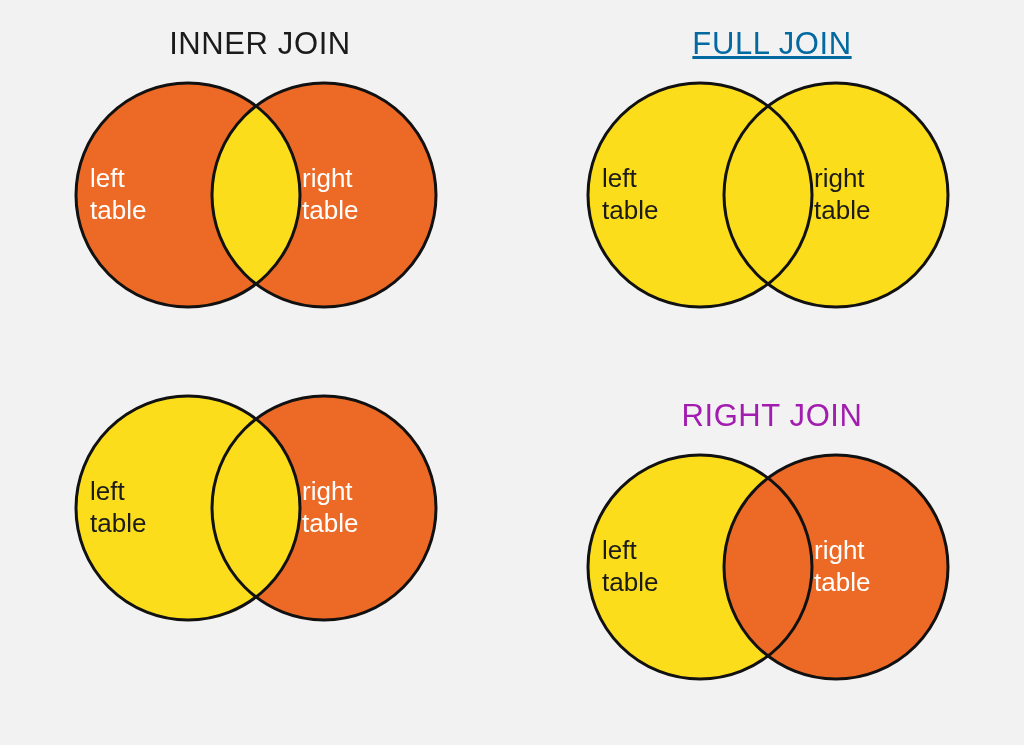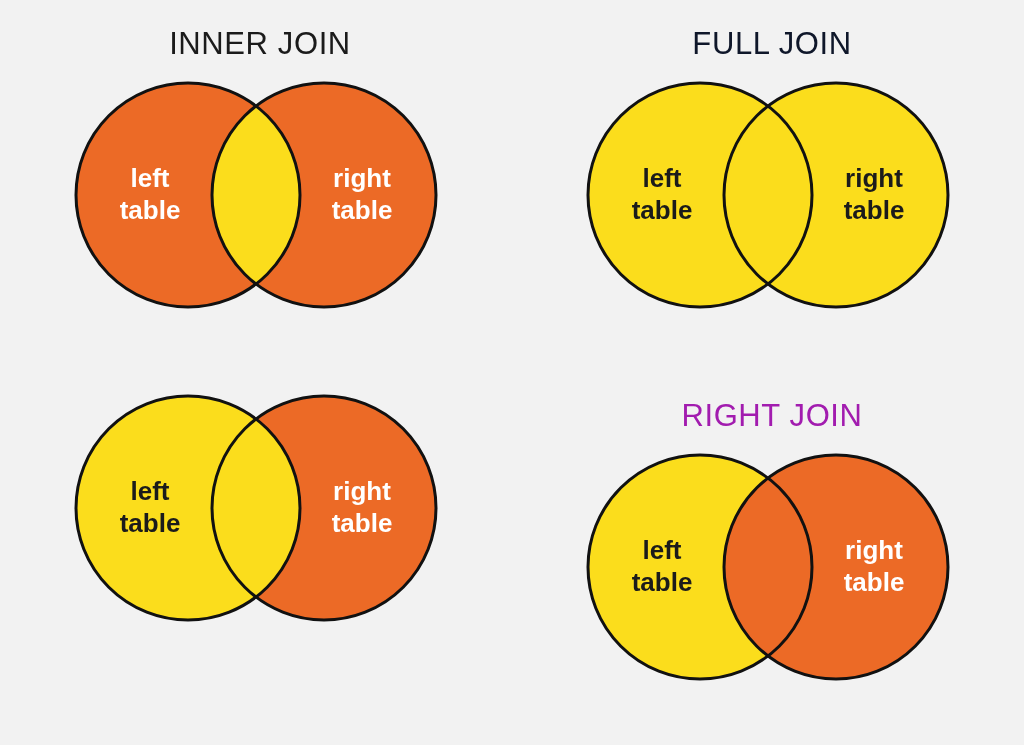--- a/index.html
+++ b/index.html
@@ -59,23 +59,22 @@
     height: 240px;
     display: block;
     overflow: visible;
   }
 
   .venn-label {
     position: absolute;
     top: 50%;
     transform: translateY(-50%);
     width: 120px;
-    text-align: center;
     font-size: 26px;
-    font-weight: 700;
+    font-weight: 400;
     line-height: 1.22;
     white-space: pre-line;
     pointer-events: none;
     user-select: none;
   }
   .venn-label.left  { left: 20px; }
   .venn-label.right { right: 20px; padding-left: 9px; }
 
   .txt-white { color: #ffffff; }
   .txt-dark  { color: #1b1b1b; }
@@ -106,21 +105,21 @@
         <circle cx="254" cy="120" r="112" fill="none" stroke="#111111" stroke-width="3"></circle>
       </svg>
       <div class="venn-label left txt-white" style="color: rgb(255, 255, 255);">left
 table</div>
       <div class="venn-label right txt-white" style="color: rgb(255, 255, 255);">right
 table</div>
     </div>
   </div>
 
   <div class="panel">
-    <div class="panel-title" style="color: #0f172a;">FULL JOIN</div>
+    <div class="panel-title" style="color: #0369a1; text-decoration: underline;">FULL JOIN</div>
     <div class="venn-wrap">
       <svg class="venn-svg" viewBox="0 0 372 240">
         <defs>
           <clipPath id="clipL1">
               <circle cx="118" cy="120" r="112"></circle>
             </clipPath>
         </defs>
         <circle cx="118" cy="120" r="112" fill="#fbdd1c"></circle>
         <circle cx="254" cy="120" r="112" fill="#fbdd1c"></circle>
         <g clip-path="url(#clipL1)">

